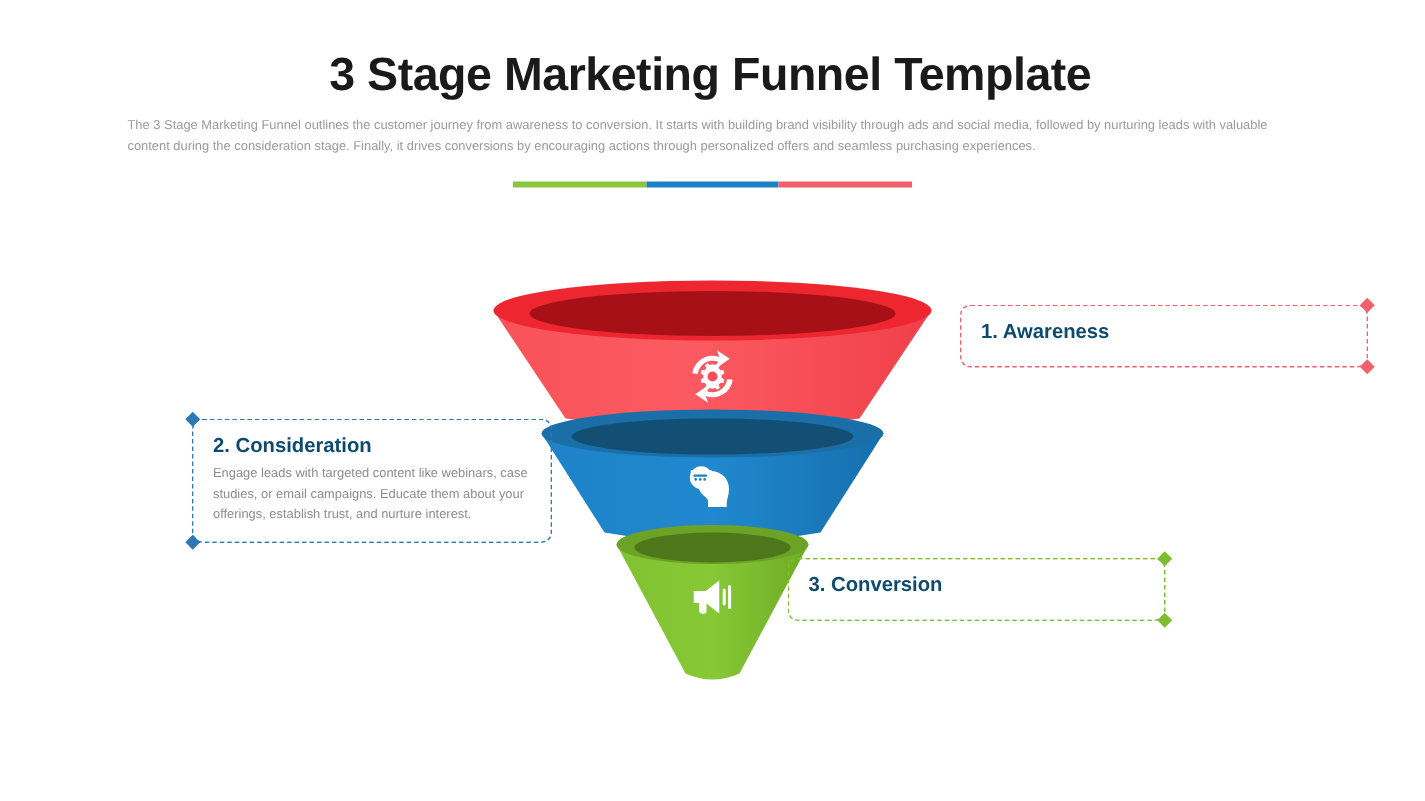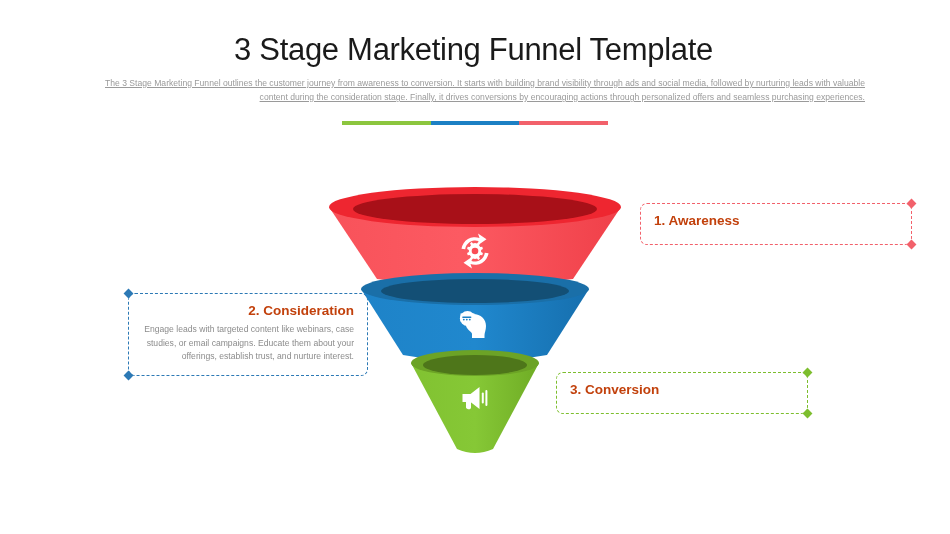--- a/index.html
+++ b/index.html
@@ -11,32 +11,31 @@
     overflow: hidden;
   }
   .slide { position: relative; width: 950px; height: 534px; }
 
   
   .title {
     position: absolute;
     top: 32px; left: 0; width: 947px;
     text-align: center;
     font-size: 31px;
-    font-weight: normal;
+    font-weight: bold;
     color: #1a1a1a;
     letter-spacing: -0.3px;
   }
   .subtitle {
     position: absolute;
     top: 76px; left: 85px; width: 780px;
-    text-align: right;
+    text-align: left;
     font-size: 8.6px;
     line-height: 14px;
     color: #9a9a9a;
-    text-decoration: underline;
   }
   .divider {
     position: absolute;
     top: 121px; left: 342px;
     width: 266px; height: 4px;
     display: flex;
   }
   .divider span { flex: 1 1 0; height: 4px; display: block; }
 
   
@@ -47,32 +46,32 @@
   .callout {
     position: absolute;
     border: 1px dashed #cccccc;
     border-radius: 7px;
     padding: 9px 13px 11px 13px;
     background: transparent;
   }
   .callout .c-head {
     font-size: 13.5px;
     font-weight: bold;
-    color: #c2410c;
+    color: #0c4a6e;
     margin-bottom: 5px;
   }
   .callout .c-body {
     font-size: 8.6px;
     line-height: 13.5px;
     color: #8c8c8c;
   }
 
   #callout-awareness    { top: 203px; left: 640px; width: 272px; }
-  #callout-consideration{ top: 293px; left: 128px; width: 240px; text-align: right; }
-  #callout-conversion   { top: 372px; left: 556px; width: 252px; }
+  #callout-consideration{ top: 279px; left: 128px; width: 240px; text-align: left; }
+  #callout-conversion   { top: 372px; left: 525px; width: 252px; }
 
   
   .marker {
     position: absolute;
     width: 7px; height: 7px;
     transform: rotate(45deg);
   }
   .m-tr { top: -4px; right: -4px; }
   .m-br { bottom: -4px; right: -4px; }
   .m-tl { top: -4px; left: -4px; }

